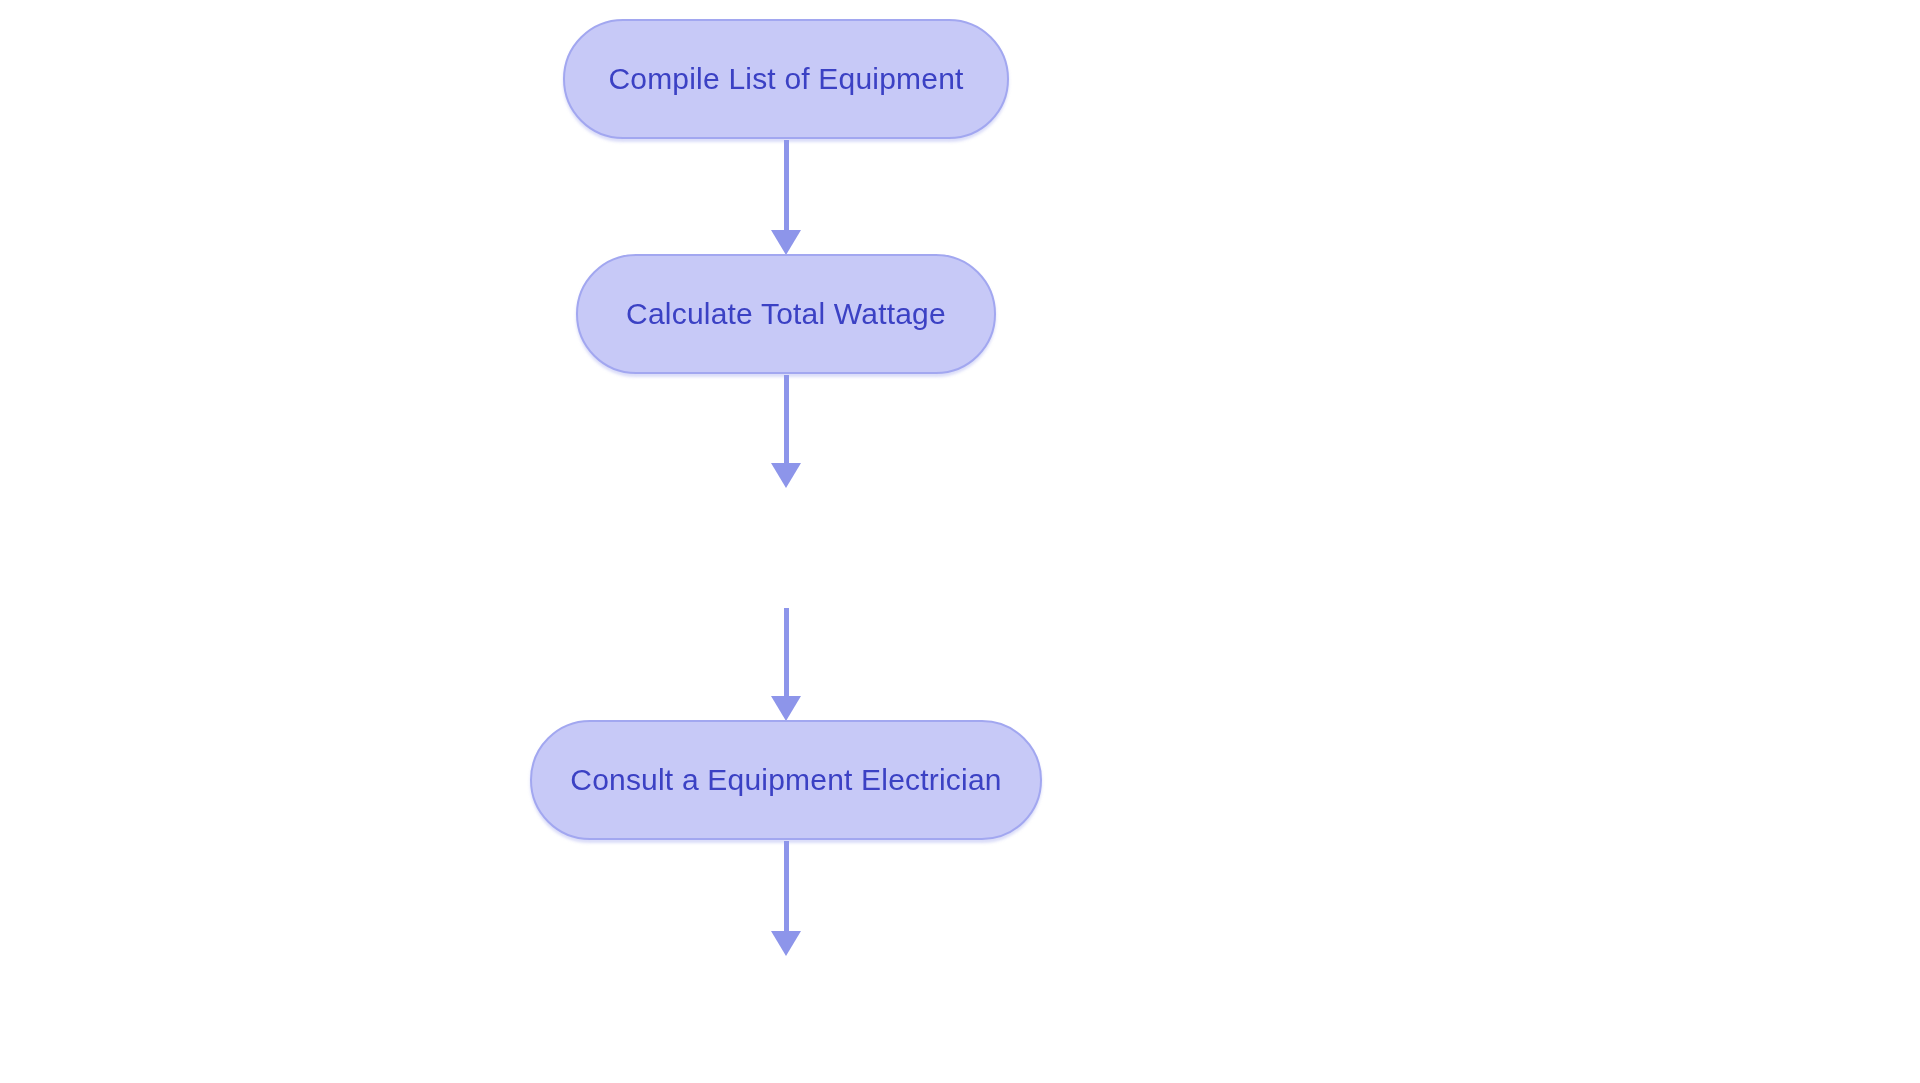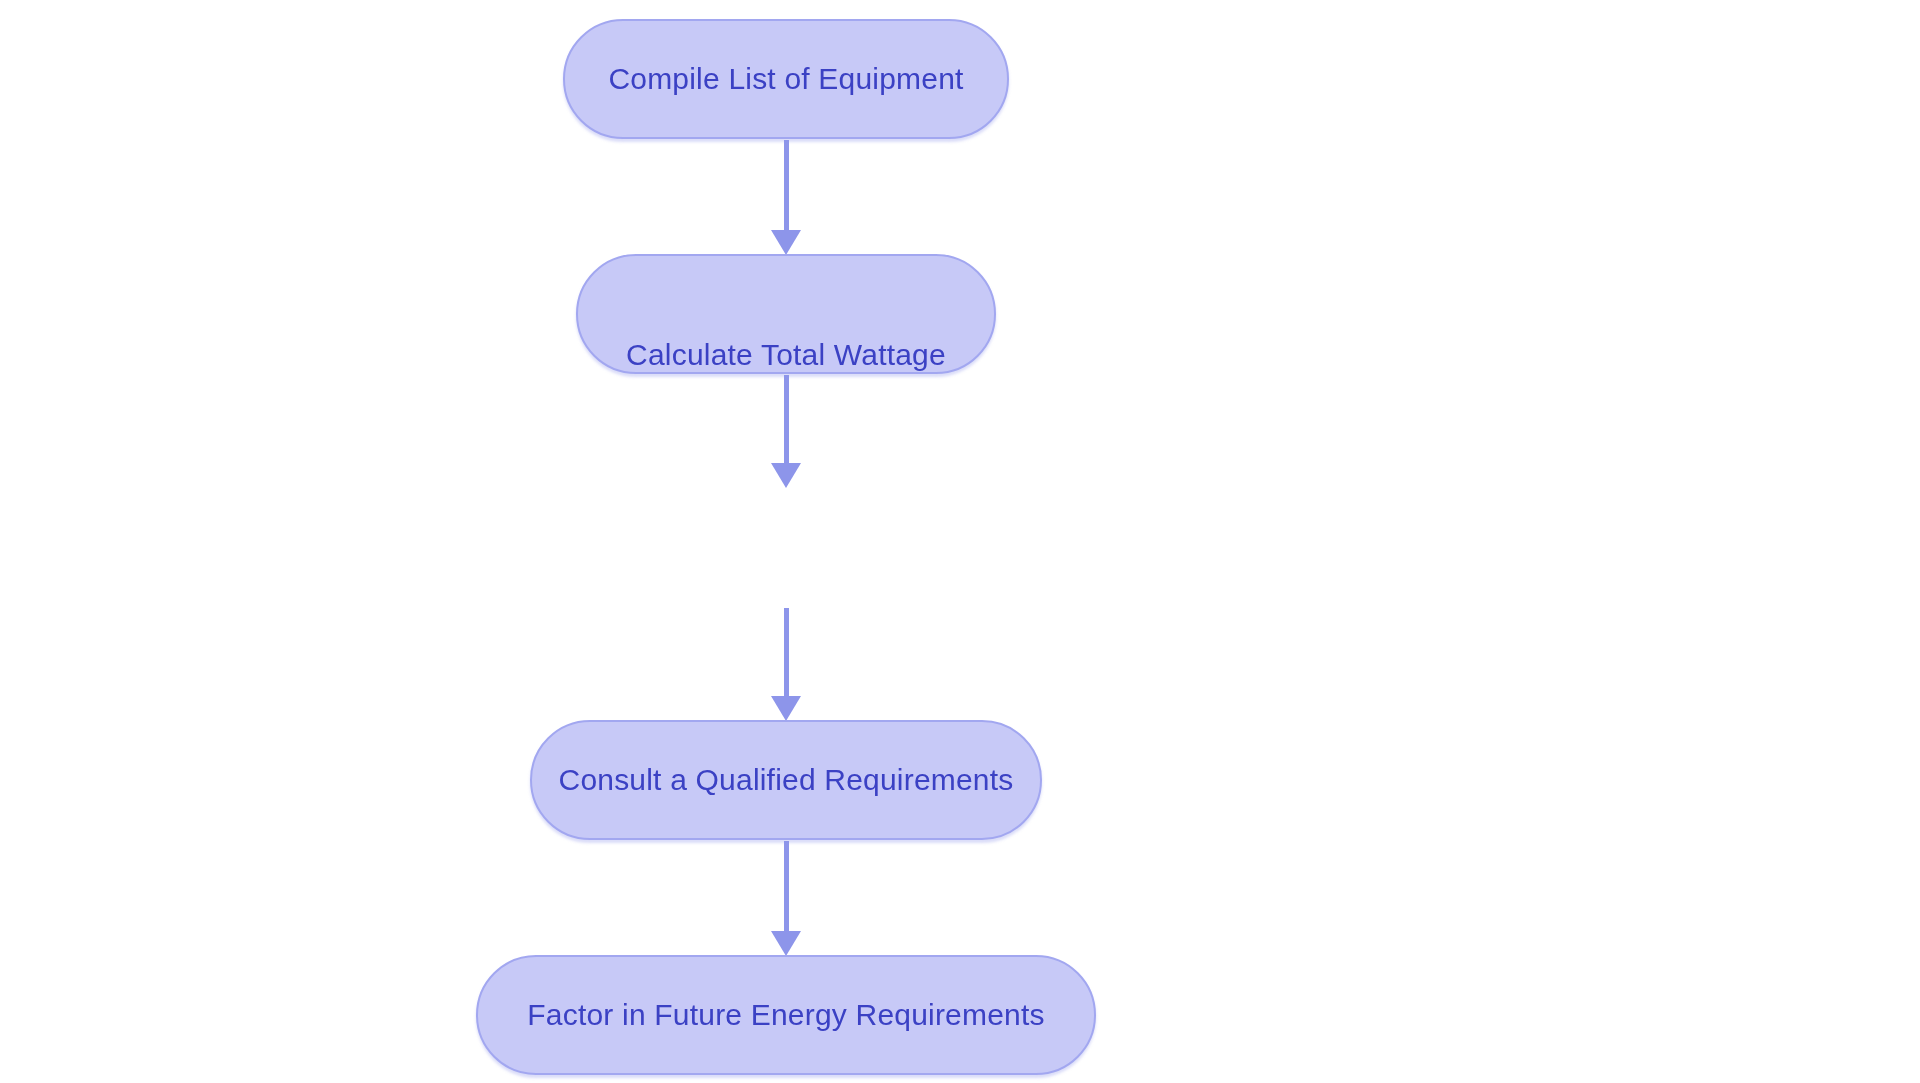--- a/index.html
+++ b/index.html
@@ -33,21 +33,21 @@
     align-items: center;
     justify-content: center;
     color: var(--text-color);
     font-size: 30px;
     font-weight: 400;
     letter-spacing: 0.2px;
     white-space: nowrap;
     box-shadow: 0 3px 3px rgba(150, 155, 235, 0.35);
   }
   .n1 { top: 19px;  width: 446px; }
-  .n2 { top: 254px; width: 420px; align-items: flex-end; }
+  .n2 { top: 254px; width: 420px; }
   .n3 { top: 487px; width: 618px; }
   .n4 { top: 720px; width: 512px; }
   .n5 { top: 955px; width: 620px; }
 
   .flow-arrow {
     position: absolute;
     left: 50%;
     transform: translateX(-50%);
     display: flex;
     flex-direction: column;
@@ -91,25 +91,22 @@
     <div class="head"></div>
   </div>
 
 
   <div class="flow-arrow a3">
     <div class="shaft"></div>
     <div class="head"></div>
   </div>
 
   <div class="flow-node n4">
-    <span>Consult a Qualified Requirements</span>
+    <span>Consult a Equipment Electrician</span>
   </div>
 
   <div class="flow-arrow a4">
     <div class="shaft"></div>
     <div class="head"></div>
   </div>
 
-  <div class="flow-node n5">
-    <span>Factor in Future Energy Requirements</span>
-  </div>
 
 </div>
 
 </body></html>

